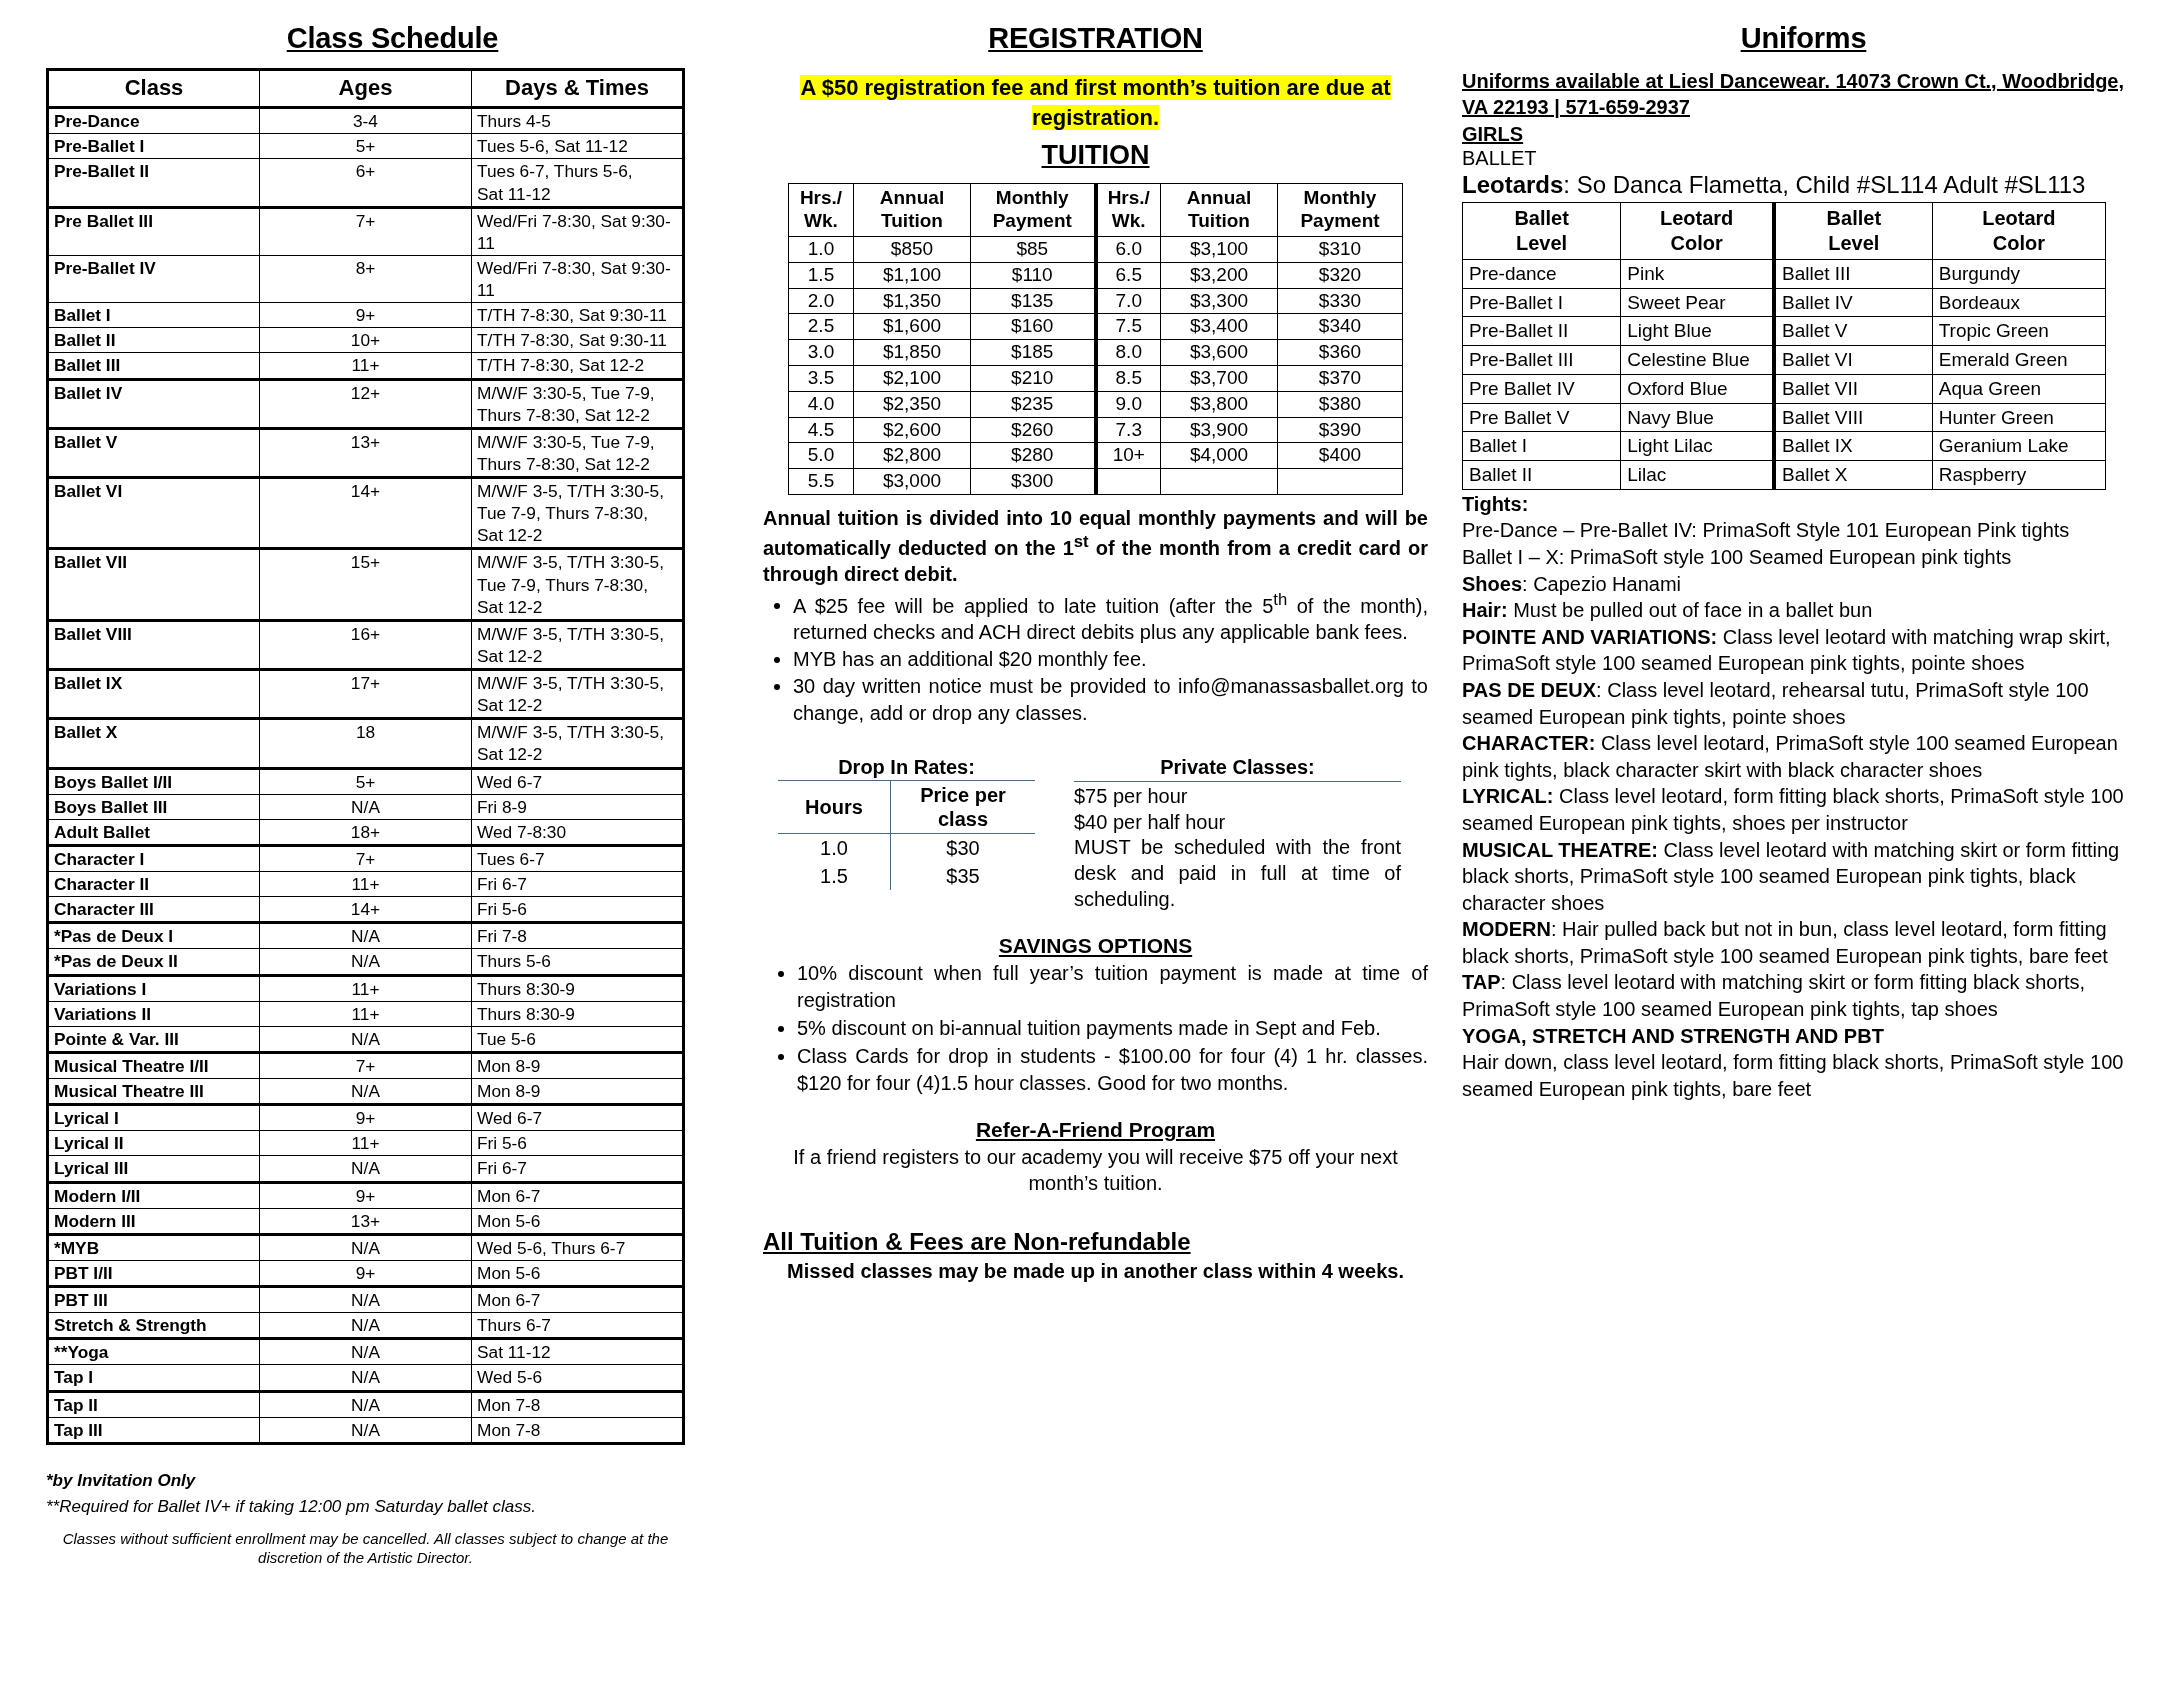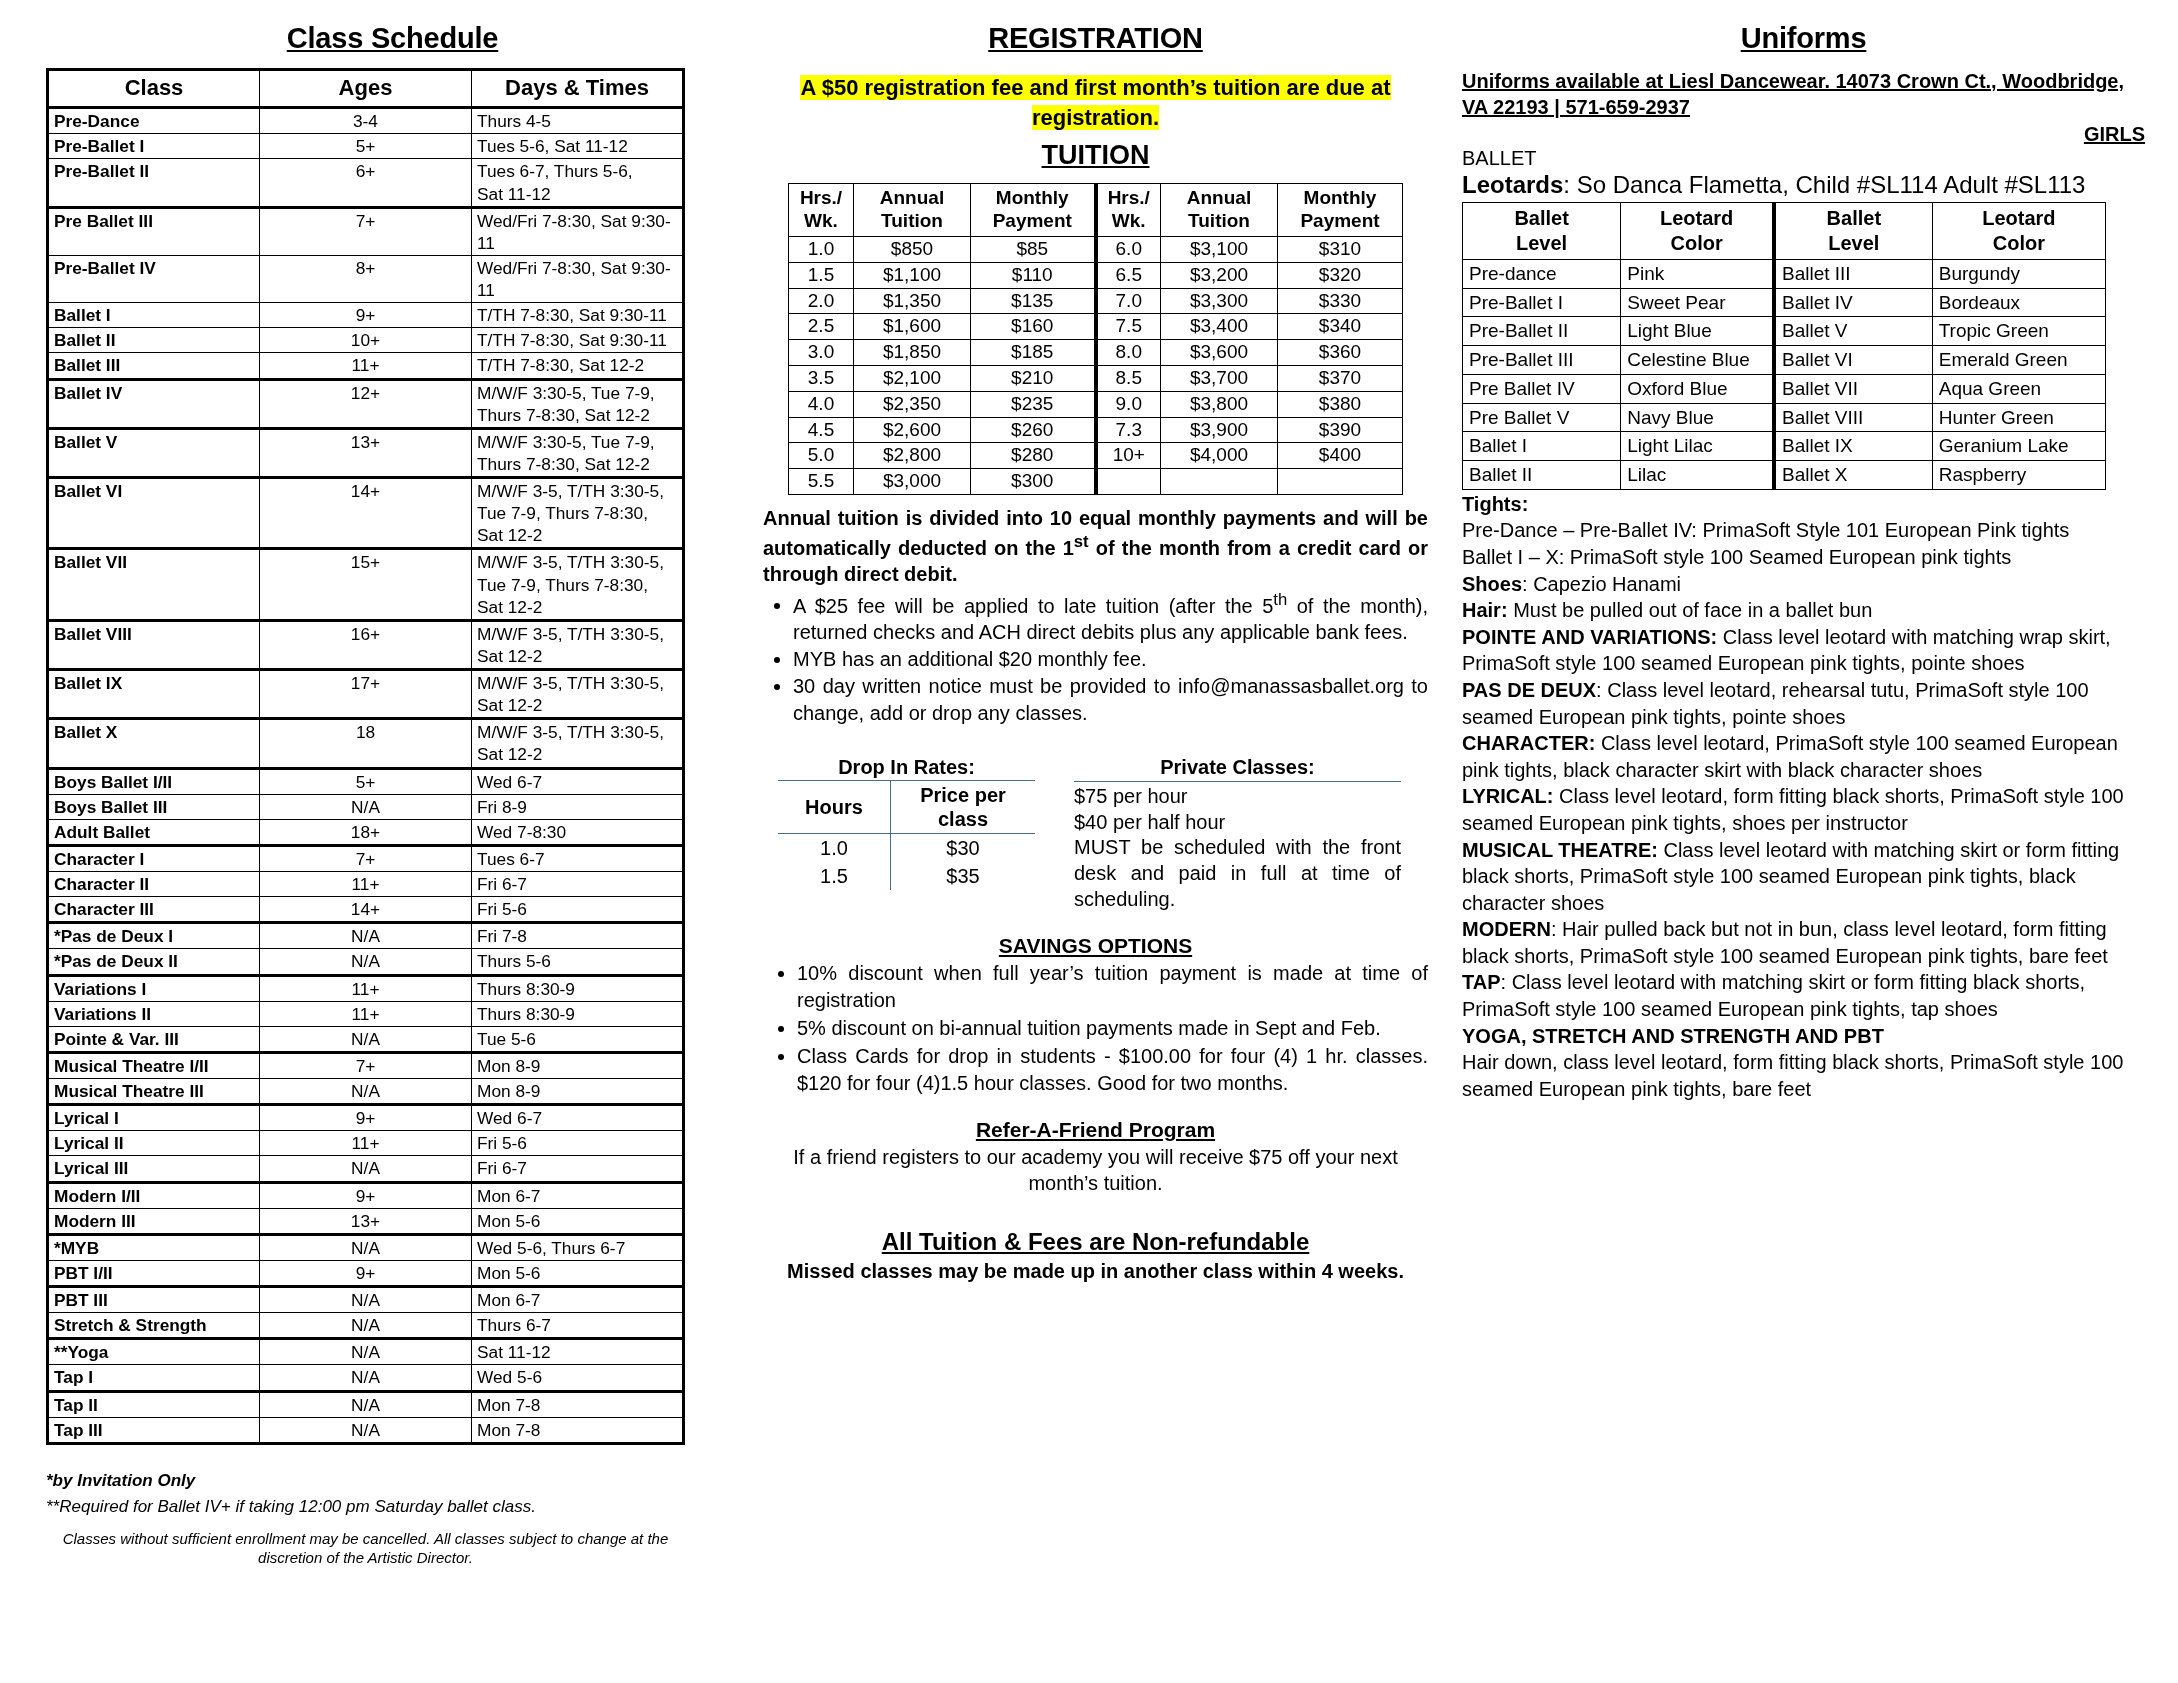--- a/index.html
+++ b/index.html
@@ -165,31 +165,31 @@
   ul.savings-list { margin: 0; padding-left: 34px; list-style: disc; }
   ul.savings-list li { font-size: 20px; text-align: justify; line-height: 1.32; margin-bottom: 2px;}
 
   h3.refer {
     font-size: 21px; font-weight: bold; text-align: center;
     text-decoration: underline; margin: 22px 0 2px 0;
   }
   p.refer-body { font-size: 20px; text-align: center; margin: 0; line-height: 1.3;}
 
   h3.nonrefund {
-    font-size: 24px; font-weight: bold; text-align: center;
+    font-size: 24px; font-weight: bold; 
     text-decoration: underline; margin: 32px 0 2px 0;
   }
   p.missed { font-size: 20px; font-weight: bold; text-align: center; margin: 0; line-height: 1.3;}
 
   
   .uni-line {
     font-size: 20px; font-weight: bold; text-decoration: underline;
     line-height: 1.32; margin: 0;
   }
-  .uni-girls { font-size: 20px; font-weight: bold; text-decoration: underline; margin: 2px 0 0 0; text-align: right;}
+  .uni-girls { font-size: 20px; font-weight: bold; text-decoration: underline; margin: 2px 0 0 0;}
   .uni-ballet { font-size: 20px; margin: 1px 0 0 0;}
   .uni-leotards { font-size: 24px; margin: 1px 0 3px 0;}
   .uni-leotards b { font-weight: bold; }
 
   table.leo {
     border-collapse: collapse; table-layout: fixed; width: 644px;
     border: 1px solid #000;
   }
   table.leo th, table.leo td {
     border: 1px solid #000; font-size: 19px; padding: 2px 6px;

